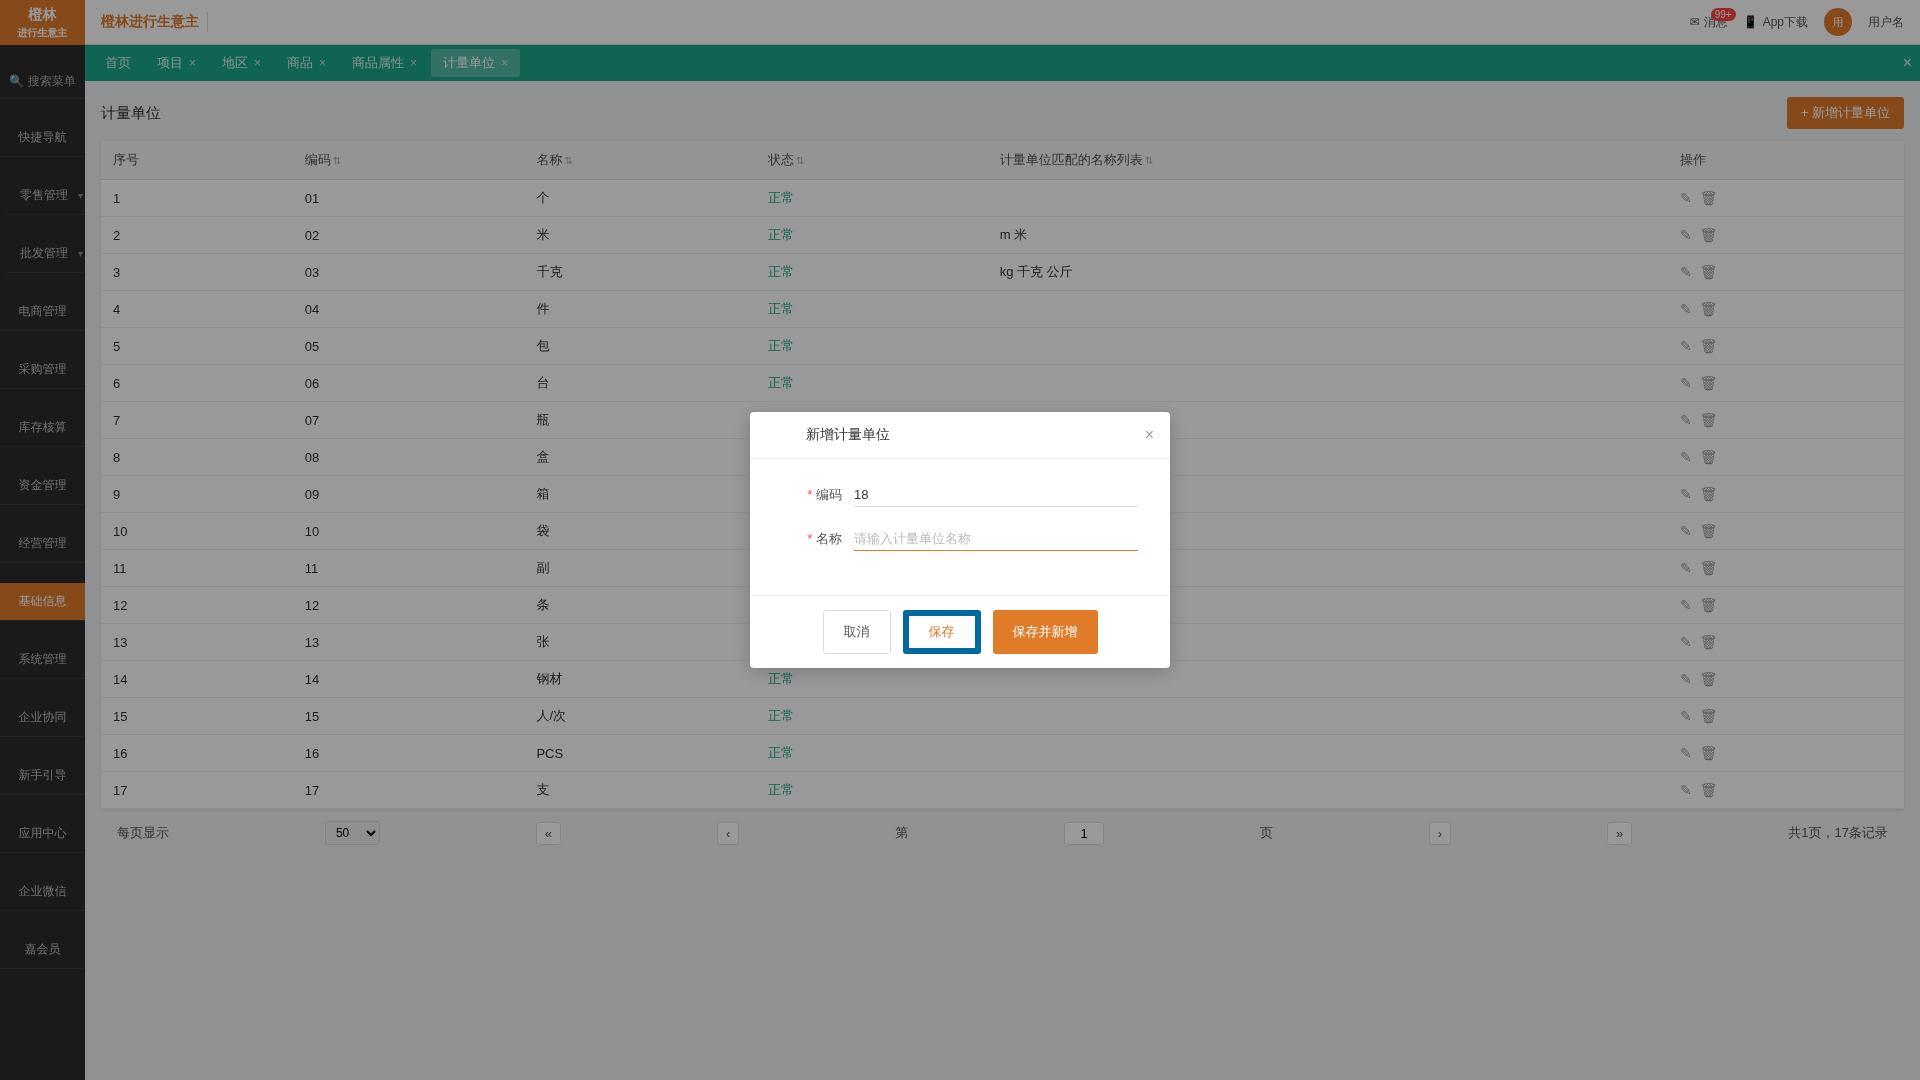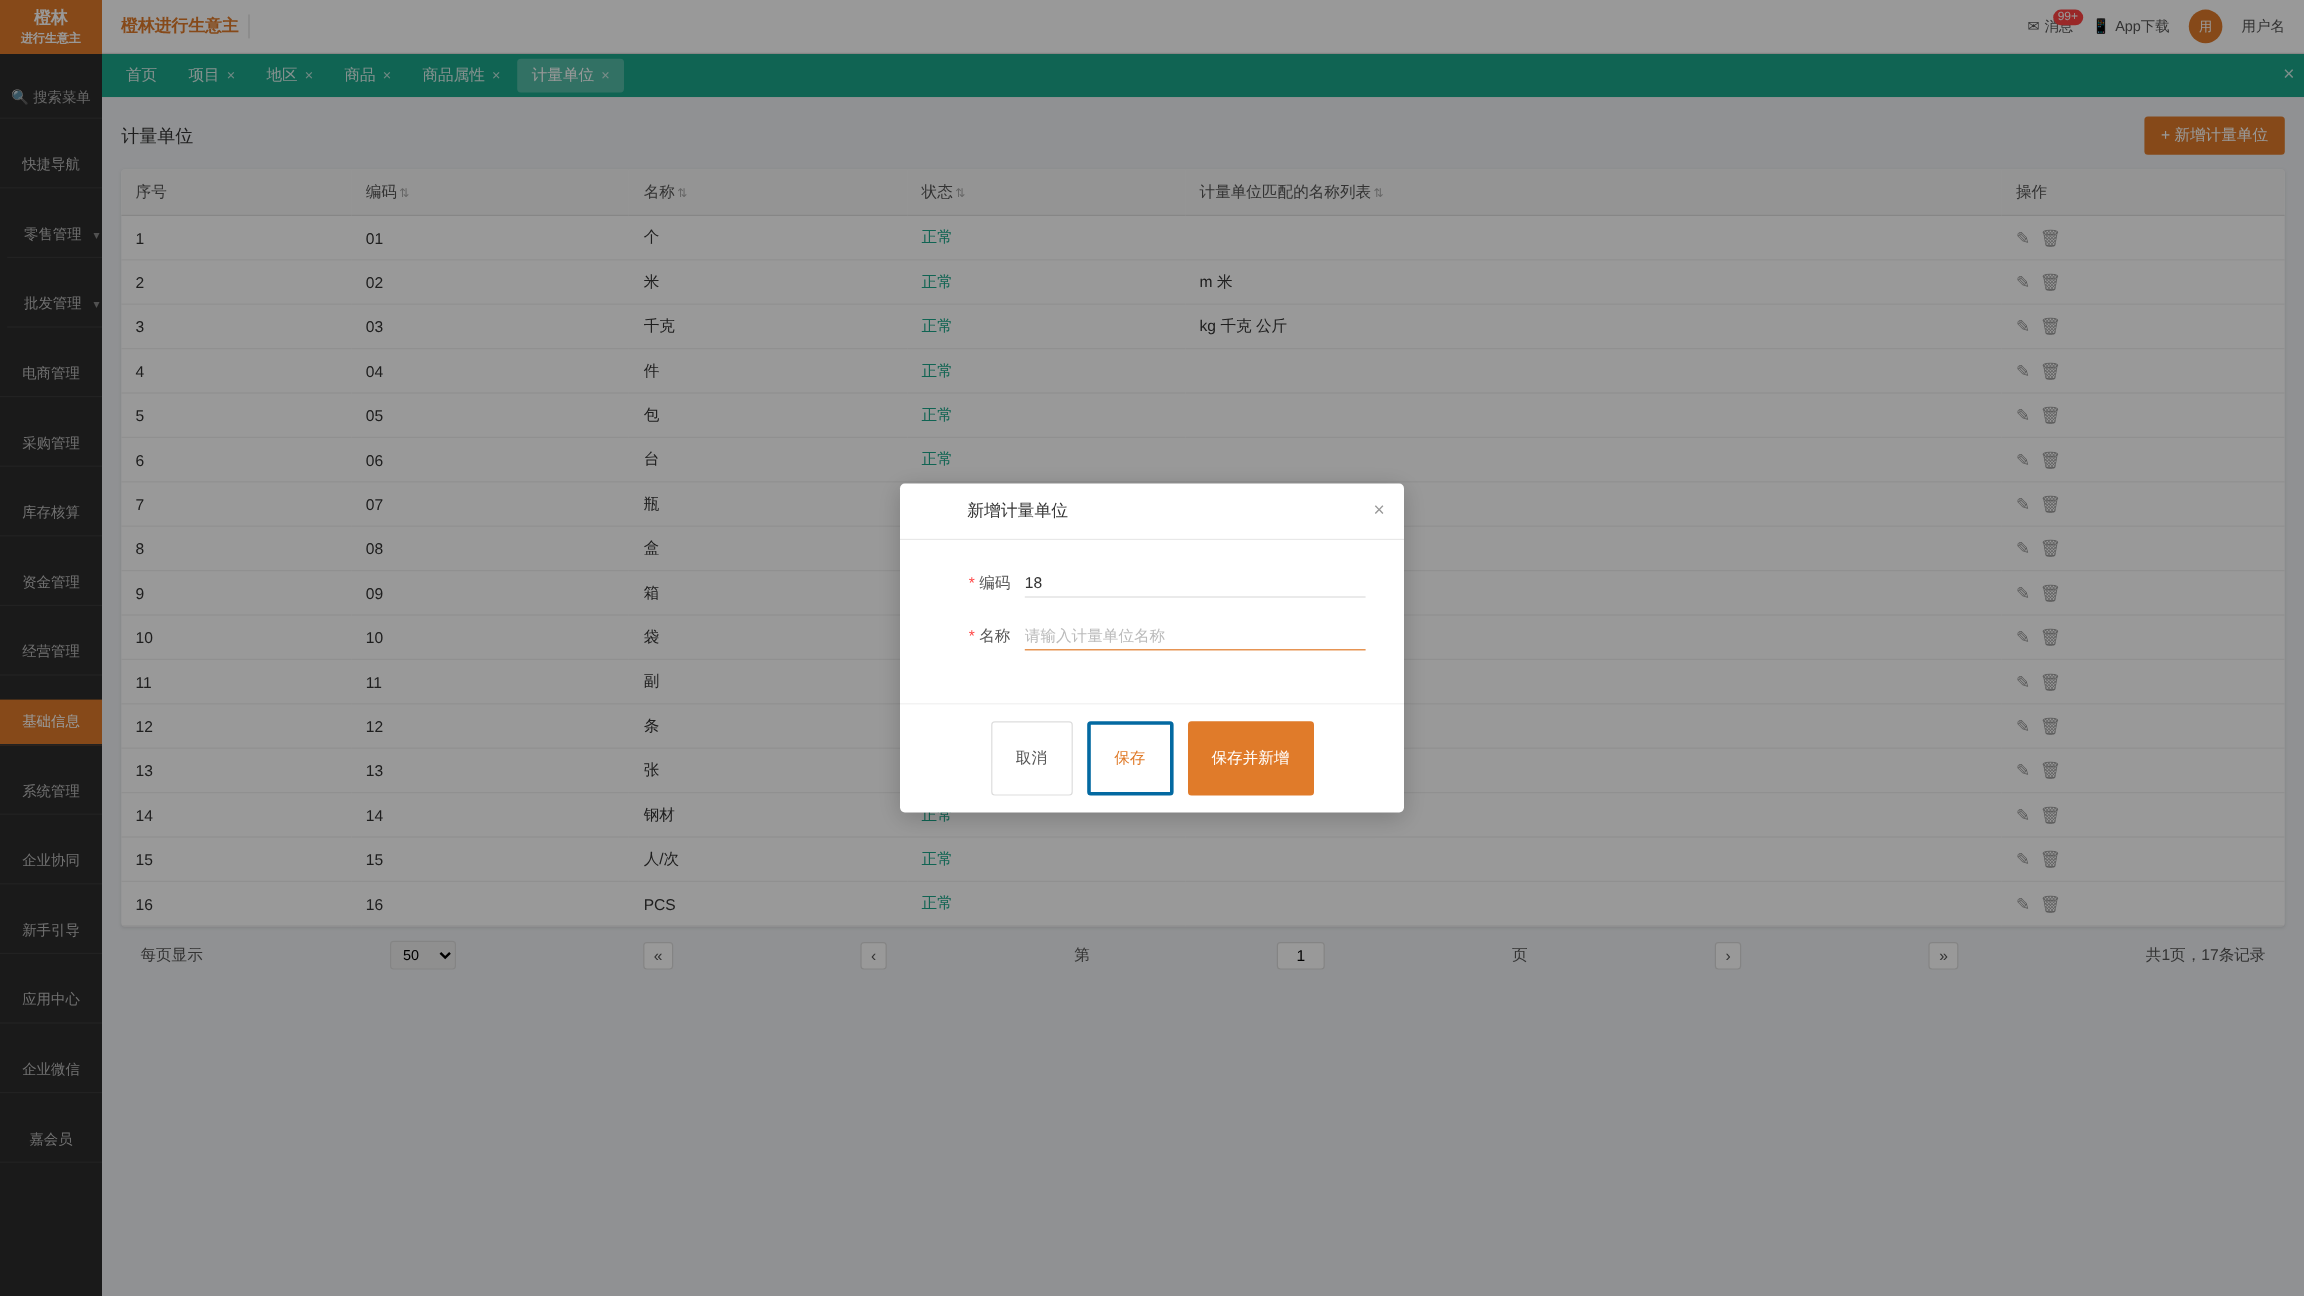--- a/index.html
+++ b/index.html
@@ -266,24 +266,24 @@
     .btn-cancel {
       border: 1px solid #ddd;
       background: white;
       padding: 7px 20px;
       border-radius: 3px;
       font-size: 13px;
       cursor: pointer;
       color: #555;
     }
     .btn-save {
-      border: 3px solid #0369a1;
+      border: 6px solid #0369a1;
       background: white;
       color: #e07b2a;
-      padding: 19px 20px;
+      padding: 7px 20px;
       border-radius: 3px;
       font-size: 13px;
       cursor: pointer;
     }
     .btn-save-new {
       background: #e07b2a;
       color: white;
       border: none;
       padding: 7px 20px;
       border-radius: 3px;
@@ -624,20 +624,33 @@
       <td>PCS</td>
       <td><span class="status-normal">正常</span></td>
       <td></td>
       <td>
         <div class="action-icons">
           <span class="action-icon">✎</span>
           <span class="action-icon">🗑</span>
         </div>
       </td>
     </tr>
+            <tr>
+      <td>17</td>
+      <td>17</td>
+      <td>支</td>
+      <td><span class="status-normal">正常</span></td>
+      <td></td>
+      <td>
+        <div class="action-icons">
+          <span class="action-icon">✎</span>
+          <span class="action-icon">🗑</span>
+        </div>
+      </td>
+    </tr>
           </tbody>
       </table>
     </div>
 
     <div class="pagination">
       <span>每页显示</span>
       <select class="pagination-select">
         <option>50</option>
         <option>10</option>
         <option>20</option>

